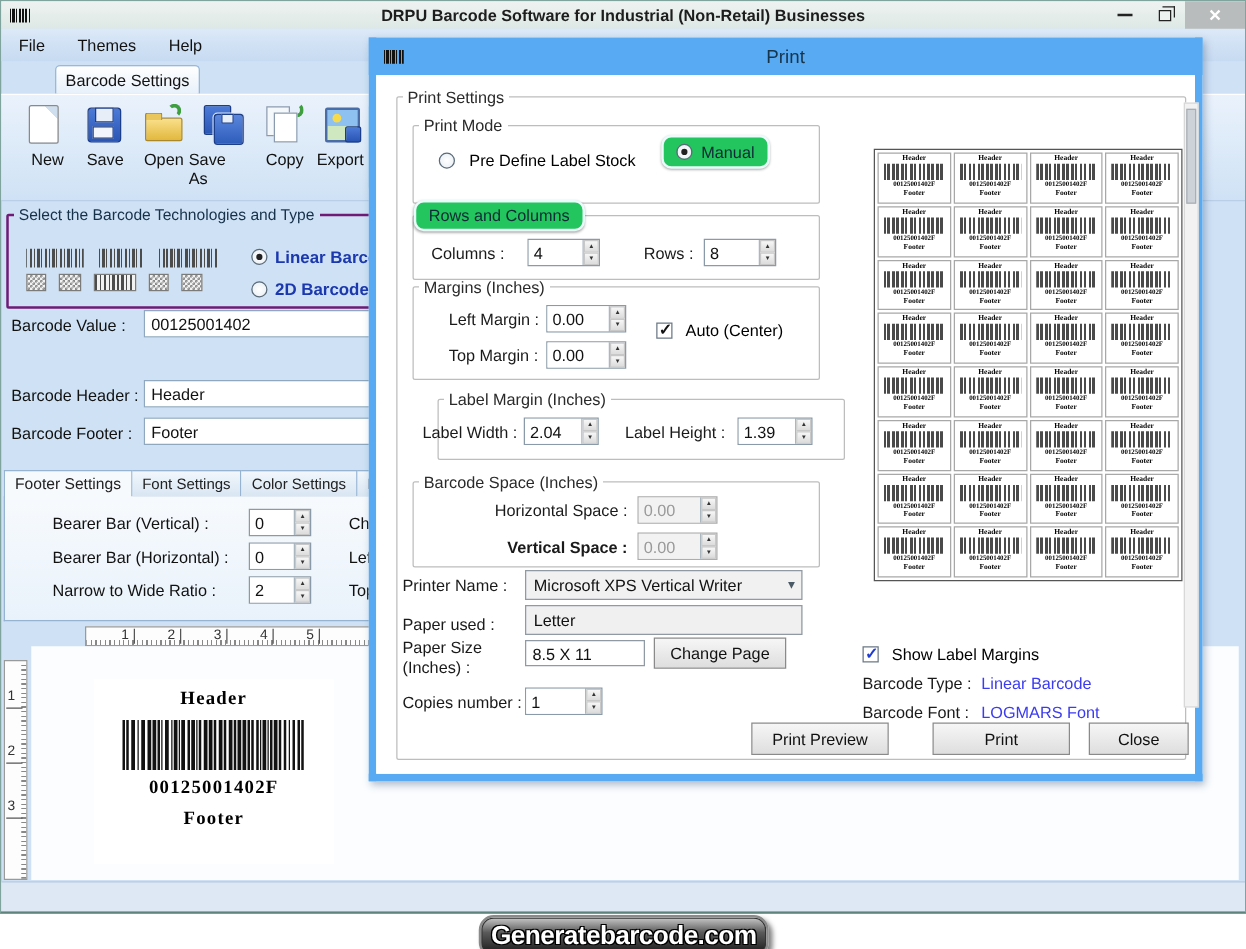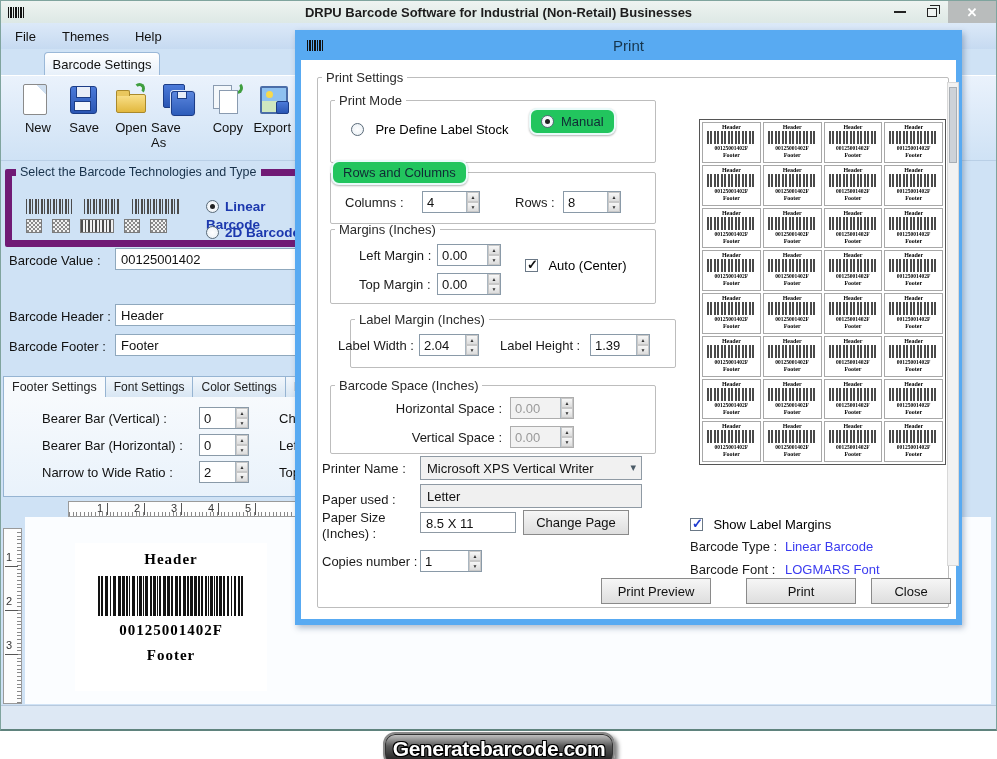--- a/index.html
+++ b/index.html
@@ -54,21 +54,21 @@
   .tb-copy::after { content:""; position:absolute; left:10px; top:8px; width:17px; height:22px; background:#fff; border:1px solid #8a9bb0;}
   .tb-copy .extra { position:absolute; right:0px; top:0px; width:12px; height:12px; border:3px solid #3f9e3f; border-left-color:transparent; border-top-color:transparent; border-radius:50%;}
   .tb-export::before { content:""; position:absolute; left:3px; top:4px; width:24px; height:24px; background:linear-gradient(#8ec1f0 0 55%,#cfe8c0 55%); border:2px solid #4a6da8; border-radius:2px;}
   .tb-export::after { content:""; position:absolute; left:9px; top:9px; width:7px; height:7px; background:#f7d94c; border-radius:50%;}
   .tb-export .extra { position:absolute; right:2px; bottom:2px; width:13px; height:13px; background:linear-gradient(#4b7ad9,#2a56b4); border:1px solid #1c3d87; border-radius:2px;}
   .tb-print::before { content:""; position:absolute; left:9px; top:3px; width:17px; height:12px; background:#fff; border:1px solid #7d8a96;}
   .tb-print::after { content:""; position:absolute; left:4px; top:12px; width:27px; height:13px; background:linear-gradient(#f0f2f4,#9aa4ad); border:1px solid #5f6c77; border-radius:3px 3px 2px 2px;}
   .tb-print .extra { position:absolute; left:10px; top:22px; width:15px; height:9px; background:#fdfdfd; border:1px solid #7d8a96; z-index:2;}
 
   
-  fieldset { border:7px solid #701a75; border-radius:2px; }
+  fieldset { border:2px solid #701a75; border-radius:2px; }
   legend { font-size:12.5px; color:#17314a; padding:0 4px; margin-left:4px; }
   #grp-tech { position:absolute; left:4px; top:164px; width:318px; height:82px; background:transparent; }
   .bc-lines { height:15px; background:repeating-linear-gradient(90deg,#4c4c4c 0 1px,transparent 1px 3px,#4c4c4c 3px 5px,transparent 5px 6px); display:inline-block;}
   .bc-matrix { height:14px; border:1px solid #7b7b7b; display:inline-block; background-image:linear-gradient(45deg,#8a8a8a 25%,transparent 25%,transparent 75%,#8a8a8a 75%),linear-gradient(45deg,#8a8a8a 25%,transparent 25%,transparent 75%,#8a8a8a 75%); background-size:4px 4px; background-position:0 0,2px 2px; background-color:#f2f2f2;}
   .bc-matrix.wide { background-image:repeating-linear-gradient(90deg,#4c4c4c 0 2px,transparent 2px 4px,#4c4c4c 4px 5px,transparent 5px 7px); background-size:auto; }
   .radio { width:13px; height:13px; border-radius:50%; border:1px solid #5a6a78; background:radial-gradient(#fff,#e7eef4); display:inline-block; position:relative; vertical-align:-2px;}
   .radio.sel::after { content:""; position:absolute; left:3px; top:3px; width:5px; height:5px; border-radius:50%; background:#222; }
   .tech-radio-label { font-size:13.5px; font-weight:bold; color:#1c38ae; margin-left:6px; }
 
   .fieldrow-label { position:absolute; font-size:13px; color:#111; }
@@ -456,21 +456,21 @@
       <legend>Barcode Space (Inches)</legend>
     </fieldset>
     <span class="dlabel" style="left:0;top:341px;width:201px;text-align:right;">Horizontal Space :</span>
     <span class="spin disabled" style="left:209px;top:337px;width:64px;">
         <span class="v">0.00</span>
         <span class="btns">
           <span>▲</span>
           <span>▼</span>
         </span>
       </span>
-    <span class="dlabel" style="left:0;top:370px;width:201px;text-align:right;">Vertical Space :</span>
+    <span class="dlabel" style="left:0;top:370px;width:201px;text-align:right;font-weight:bold;">Vertical Space :</span>
     <span class="spin disabled" style="left:209px;top:366px;width:64px;">
         <span class="v">0.00</span>
         <span class="btns">
           <span>▲</span>
           <span>▼</span>
         </span>
       </span>
 
     <span class="dlabel" style="left:21px;top:401px;">Printer Name :</span>
     <div class="combo" style="left:119px;top:396px;width:222px;"><span>Microsoft XPS Vertical Writer</span></div>

